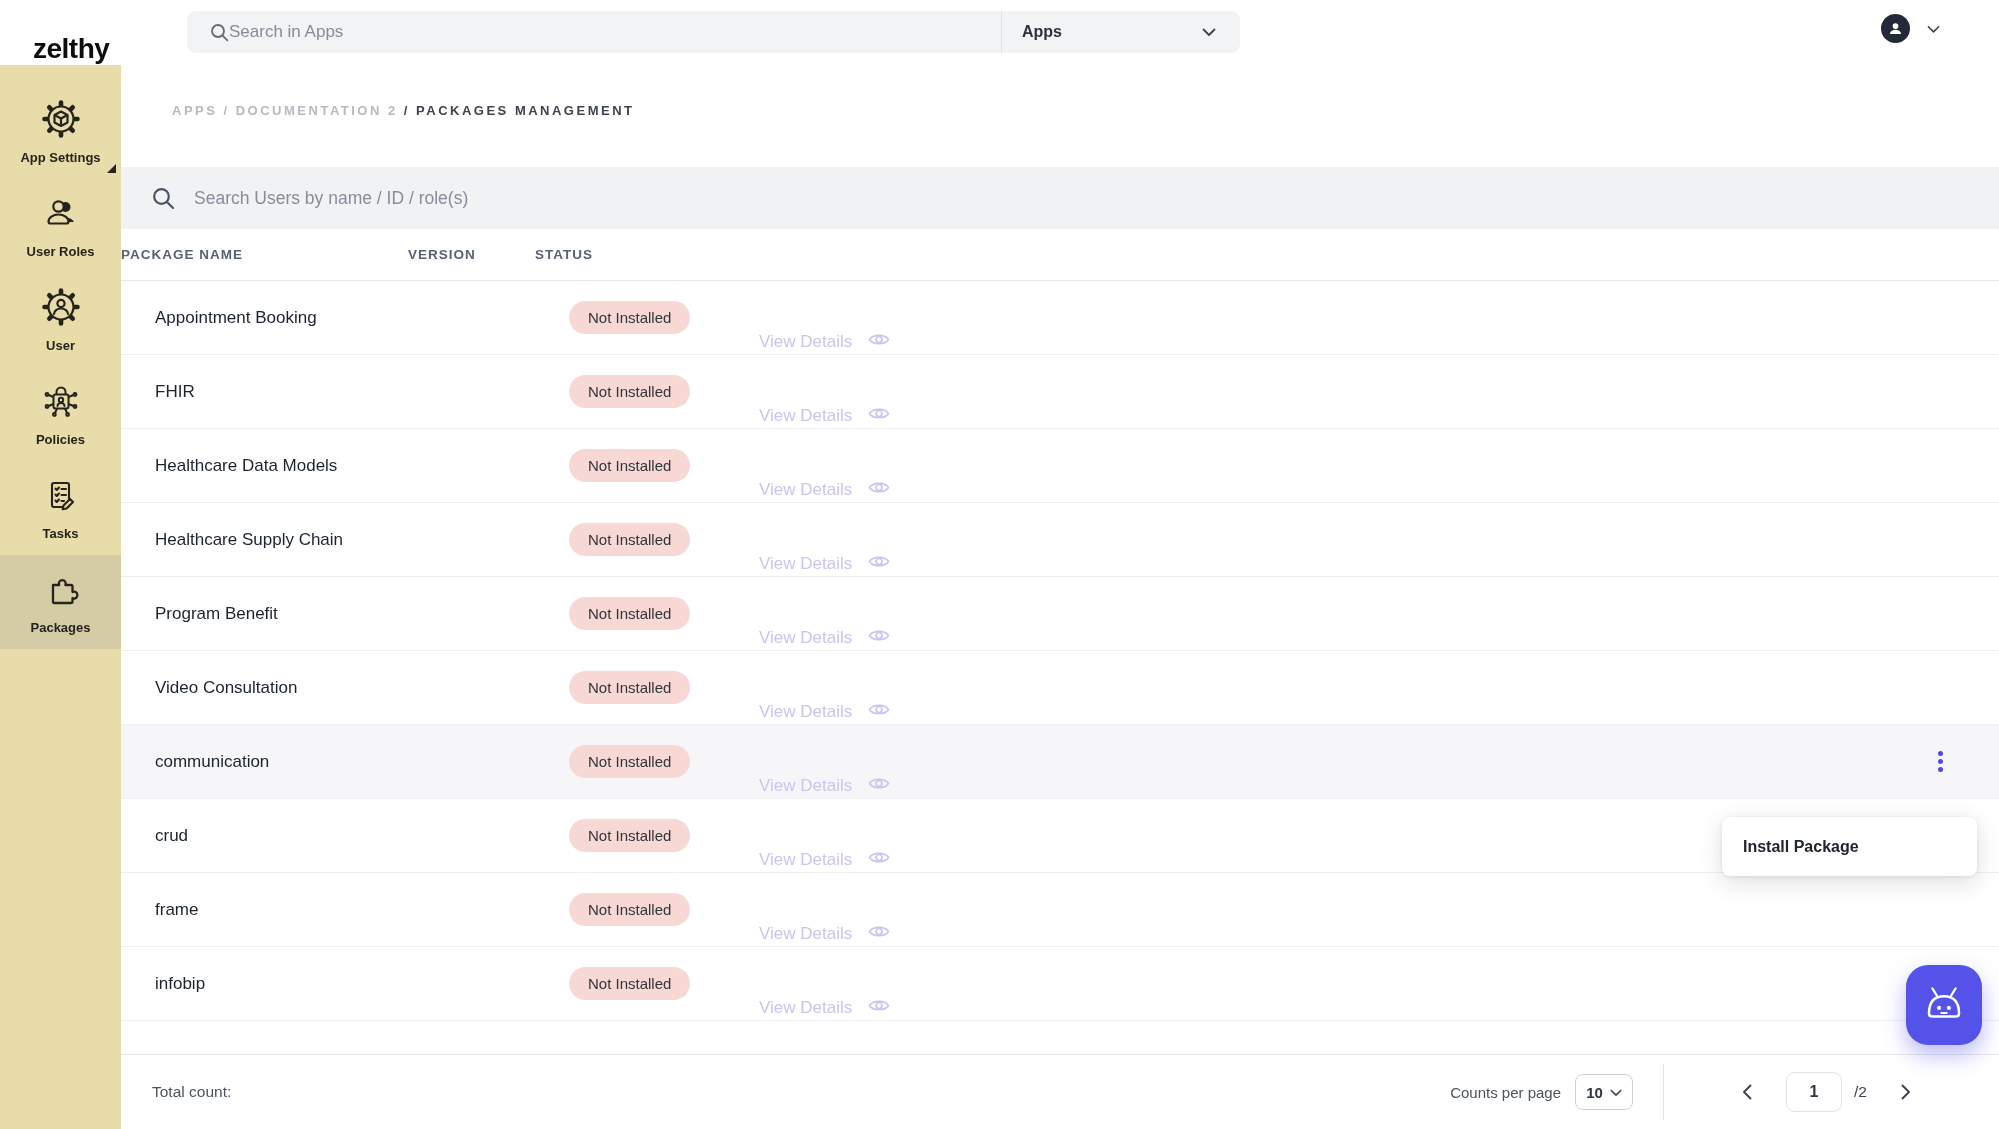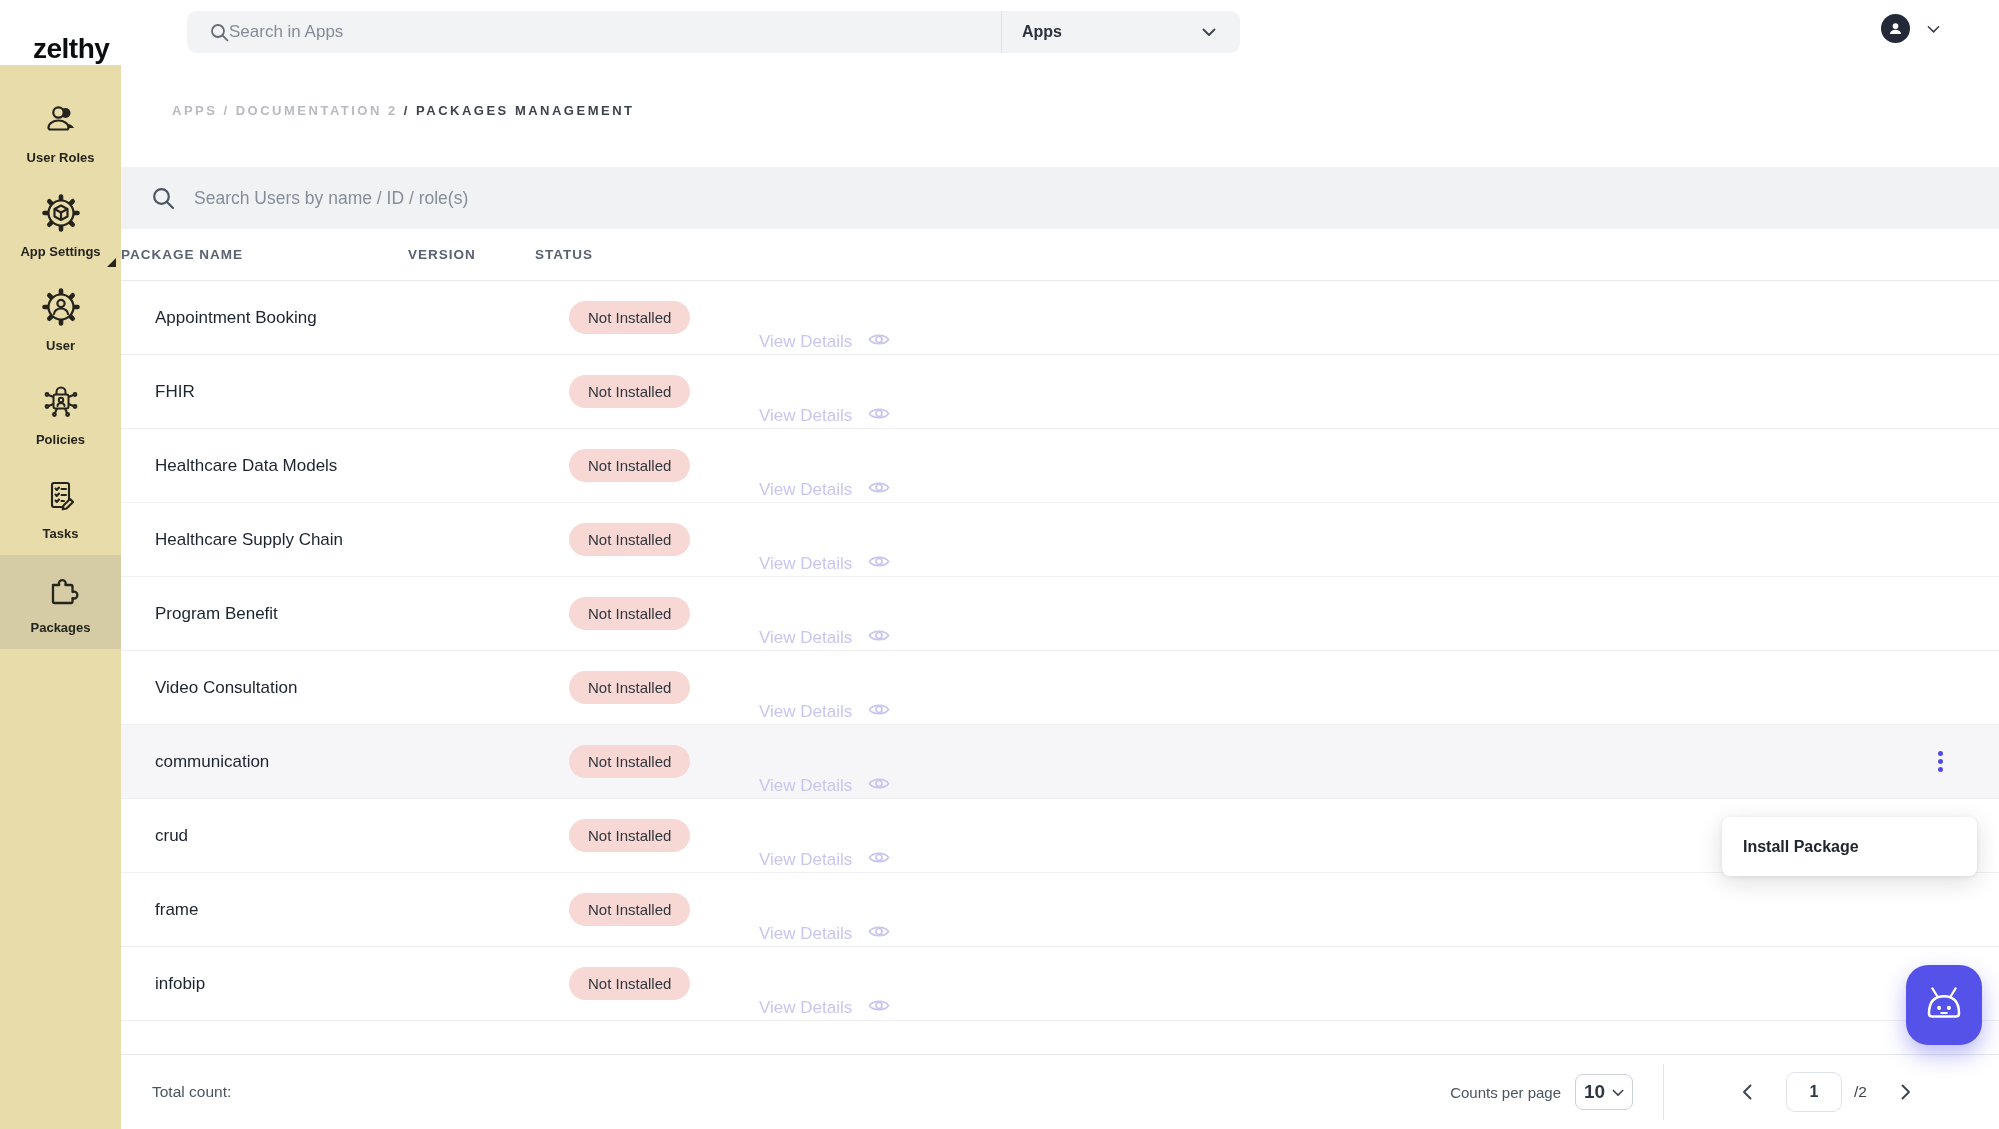--- a/index.html
+++ b/index.html
@@ -54,21 +54,21 @@
   
   .context-menu { position:absolute; left:1722px; top:817px; width:255px; height:59px; background:#fff; border-radius:8px; box-shadow:0 6px 24px rgba(20,20,43,0.14), 0 1px 4px rgba(20,20,43,0.08); z-index:50; display:flex; align-items:center;justify-content:center; }
   .context-menu .cm-item { padding-left:21px; font-size:16px; font-weight:700; color:#20262e; cursor:pointer; width:100%; line-height:59px; }
 
   
   .footerbar { position:absolute; left:121px; right:0; bottom:0; height:75px; background:#fff; border-top:1px solid #e6e7ea; display:flex; align-items:center; justify-content:space-between; padding:0 82px 0 31px; z-index:35; }
   .total-label { font-size:15.5px; color:#4c545f; }
   .foot-right { display:flex; align-items:center; }
   .cpp-label { font-size:15px; color:#4c545f; margin-right:14px; }
   .cpp-select { width:58px; height:36px; border:1px solid #ccd1d8; border-radius:8px; background:#fff; display:flex; align-items:center; justify-content:center; gap:7px; cursor:pointer; }
-  .cpp-select .cpp-value { font-size:19px; font-weight:700; color:#2f3742; }
+  .cpp-select .cpp-value { font-size:15px; font-weight:700; color:#2f3742; }
   .foot-divider { width:1px; height:56px; background:#e3e5e8; margin:0 72px 0 30px; }
   .pg-chev { padding:6px; cursor:pointer; display:flex; }
   .page-box { width:56px; height:40px; border:1px solid #dfe3e7; border-radius:9px; background:#fff; margin:0 12px 0 28px; display:flex; align-items:center; justify-content:center; font-size:16px; font-weight:700; color:#2f3742; }
   .page-total { font-size:15.5px; color:#3c434d; margin-right:28px; }
 
   
   .bot-btn { position:absolute; right:17px; bottom:84px; width:76px; height:80px; border-radius:22px; background:#5452e8; box-shadow:0 10px 22px rgba(84,82,232,0.40); display:flex; align-items:center; justify-content:center; z-index:60; cursor:pointer; }
 </style>
 </head>
 <body>
@@ -104,32 +104,20 @@
     </span>
     <span>
       <svg width="13" height="9" viewBox="0 0 14 9" fill="none">
           <polyline points="1.5,1.5 7,7 12.5,1.5" stroke="#3c434d" stroke-width="1.7" stroke-linecap="round" stroke-linejoin="round"></polyline>
         </svg>
     </span>
   </div>
 </div>
 
 <div class="sidebar">
-
-  <div class="side-item">
-    <span>
-      <svg width="40" height="40" viewBox="0 0 40 40" fill="none" stroke-width="2.2">
-        <circle cx="24.5" cy="14" r="5" fill="#25241c" stroke="none"></circle>
-        <path d="M16 29 a9 6.5 0 0 1 17 0 z" fill="#25241c" stroke="none"></path>
-        <circle cx="17.5" cy="13.5" r="5.2" fill="#e8dcab"></circle>
-        <path d="M7.5 28.5 a10 7 0 0 1 20 0 q0 2 -2 2 h-16 q-2 0 -2 -2 z" fill="#e8dcab" stroke-linejoin="round"></path>
-      </svg>
-    </span>
-    <span class="slabel">User Roles</span>
-  </div>
 
   <div class="side-item">
     <span>
       <svg width="40" height="40" viewBox="0 0 40 40" fill="none" stroke-width="2.2">
         <g stroke-width="4.6" stroke-linecap="round">
           <line x1="20" y1="3.5" x2="20" y2="7"></line>
             <line x1="20" y1="33" x2="20" y2="36.5"></line>
           <line x1="3.5" y1="20" x2="7" y2="20"></line>
             <line x1="33" y1="20" x2="36.5" y2="20"></line>
           <line x1="8.3" y1="8.3" x2="10.8" y2="10.8"></line>
@@ -138,20 +126,32 @@
             <line x1="29.2" y1="10.8" x2="31.7" y2="8.3"></line>
         </g>
         <circle cx="20" cy="20" r="12.5" fill="#e8dcab"></circle>
         <polygon points="20,12.5 26.5,16 26.5,23.5 20,27 13.5,23.5 13.5,16" stroke-linejoin="round"></polygon>
         <polyline points="13.5,16 20,19.5 26.5,16" stroke-linejoin="round"></polyline>
         <line x1="20" y1="19.5" x2="20" y2="27"></line>
       </svg>
     </span>
     <span class="slabel">App Settings</span>
     <span class="expand-corner"></span>
+  </div>
+
+  <div class="side-item">
+    <span>
+      <svg width="40" height="40" viewBox="0 0 40 40" fill="none" stroke-width="2.2">
+        <circle cx="24.5" cy="14" r="5" fill="#25241c" stroke="none"></circle>
+        <path d="M16 29 a9 6.5 0 0 1 17 0 z" fill="#25241c" stroke="none"></path>
+        <circle cx="17.5" cy="13.5" r="5.2" fill="#e8dcab"></circle>
+        <path d="M7.5 28.5 a10 7 0 0 1 20 0 q0 2 -2 2 h-16 q-2 0 -2 -2 z" fill="#e8dcab" stroke-linejoin="round"></path>
+      </svg>
+    </span>
+    <span class="slabel">User Roles</span>
   </div>
 
   <div class="side-item">
     <span>
       <svg width="40" height="40" viewBox="0 0 40 40" fill="none" stroke-width="2.2">
         <g stroke-width="4.6" stroke-linecap="round">
           <line x1="20" y1="3.5" x2="20" y2="7"></line>
             <line x1="20" y1="33" x2="20" y2="36.5"></line>
           <line x1="3.5" y1="20" x2="7" y2="20"></line>
             <line x1="33" y1="20" x2="36.5" y2="20"></line>

